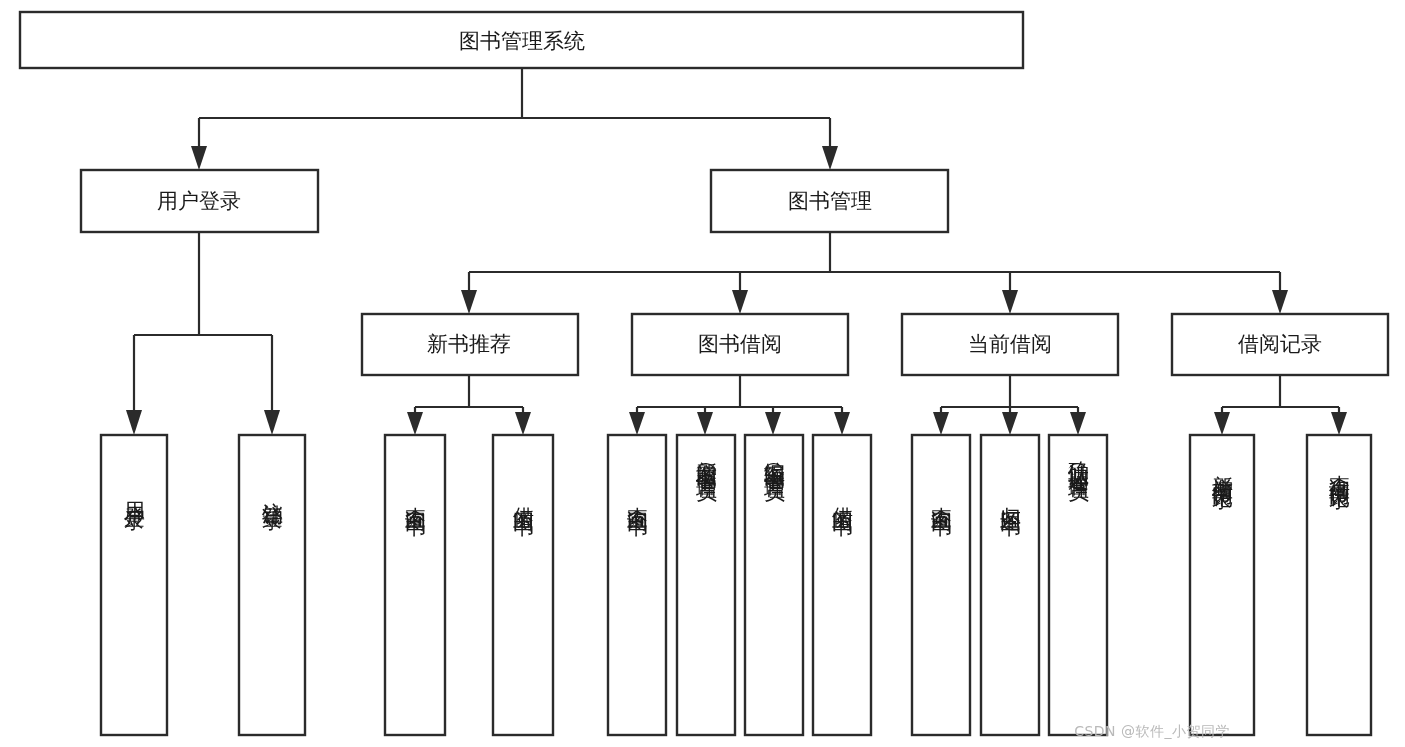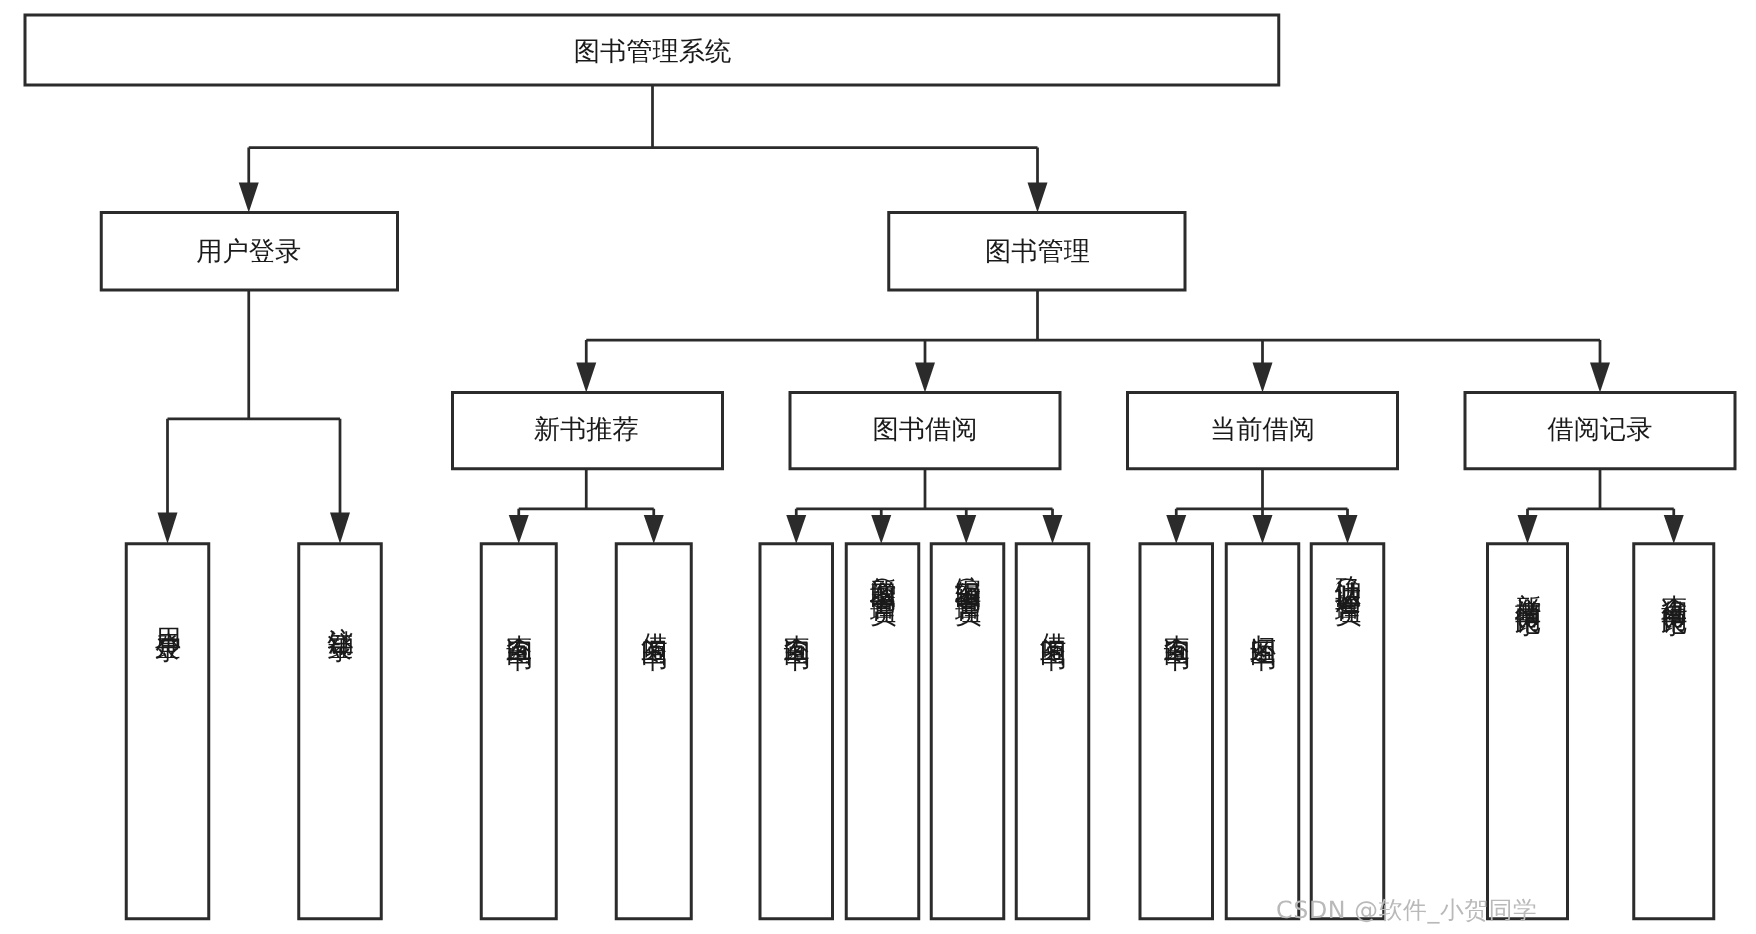--- a/index.html
+++ b/index.html
@@ -65,21 +65,21 @@
     line-height: 1.0;
     color: #1a1a1a;
     letter-spacing: 3px;
     white-space: nowrap;
   }
   .watermark {
     position: absolute;
     right: 14px;
     bottom: 6px;
     font-family: "DejaVu Sans", "Liberation Sans", sans-serif;
-    font-size: 19px;
+    font-size: 14px;
     color: #b9b9b9;
     letter-spacing: 0.5px;
     user-select: none;
     white-space: nowrap;
   }
 </style>
 </head>
 <body>
 
 <div id="diagram-root">

